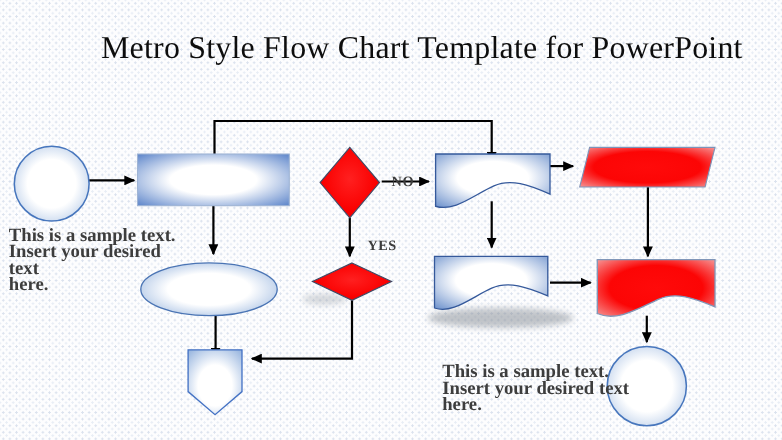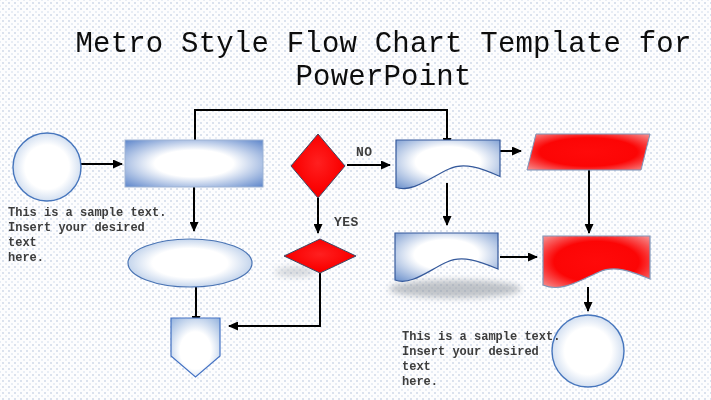--- a/index.html
+++ b/index.html
@@ -4,36 +4,36 @@
 <style>
   html,body{margin:0;padding:0;}
   .stage{
     position:relative;width:711px;height:400px;overflow:hidden;
     background-color:#fdfdfe;
     background-image:
       radial-gradient(circle,#dbe2ee 0.9px,transparent 1.1px),
       radial-gradient(circle,#e8edf5 0.9px,transparent 1.1px);
     background-size:6px 6px;
     background-position:0 0,3px 3px;
-    font-family:Liberation Mono, monospace;
+    font-family:Liberation Serif, serif;
   }
   .title{
     position:absolute;top:28px;left:0;width:711px;margin:0;
     text-align:center;transform:translateX(28px);
     font-size:29px;font-weight:400;color:#0d0d0d;letter-spacing:0.2px;
   }
   .svg-layer{position:absolute;left:0;top:0;}
   .edge-label{
     position:absolute;font-size:13px;font-weight:700;color:#3d3d3d;
     letter-spacing:0.5px;
   }
-  .label-no{left:356px;top:145px;}
+  .label-no{left:356px;top:157px;}
   .label-yes{left:334px;top:215px;}
   .note{
-    position:absolute;font-size:12px;font-weight:700;color:#3d3d3d;
+    position:absolute;font-size:17px;font-weight:700;color:#3d3d3d;
     line-height:15px;white-space:pre-line;
   }
   .note-left{left:8px;top:206px;width:160px;}
   .note-right{left:402px;top:330px;width:170px;}
 </style>
 </head>
 <body>
 
 <div class="stage">
 

